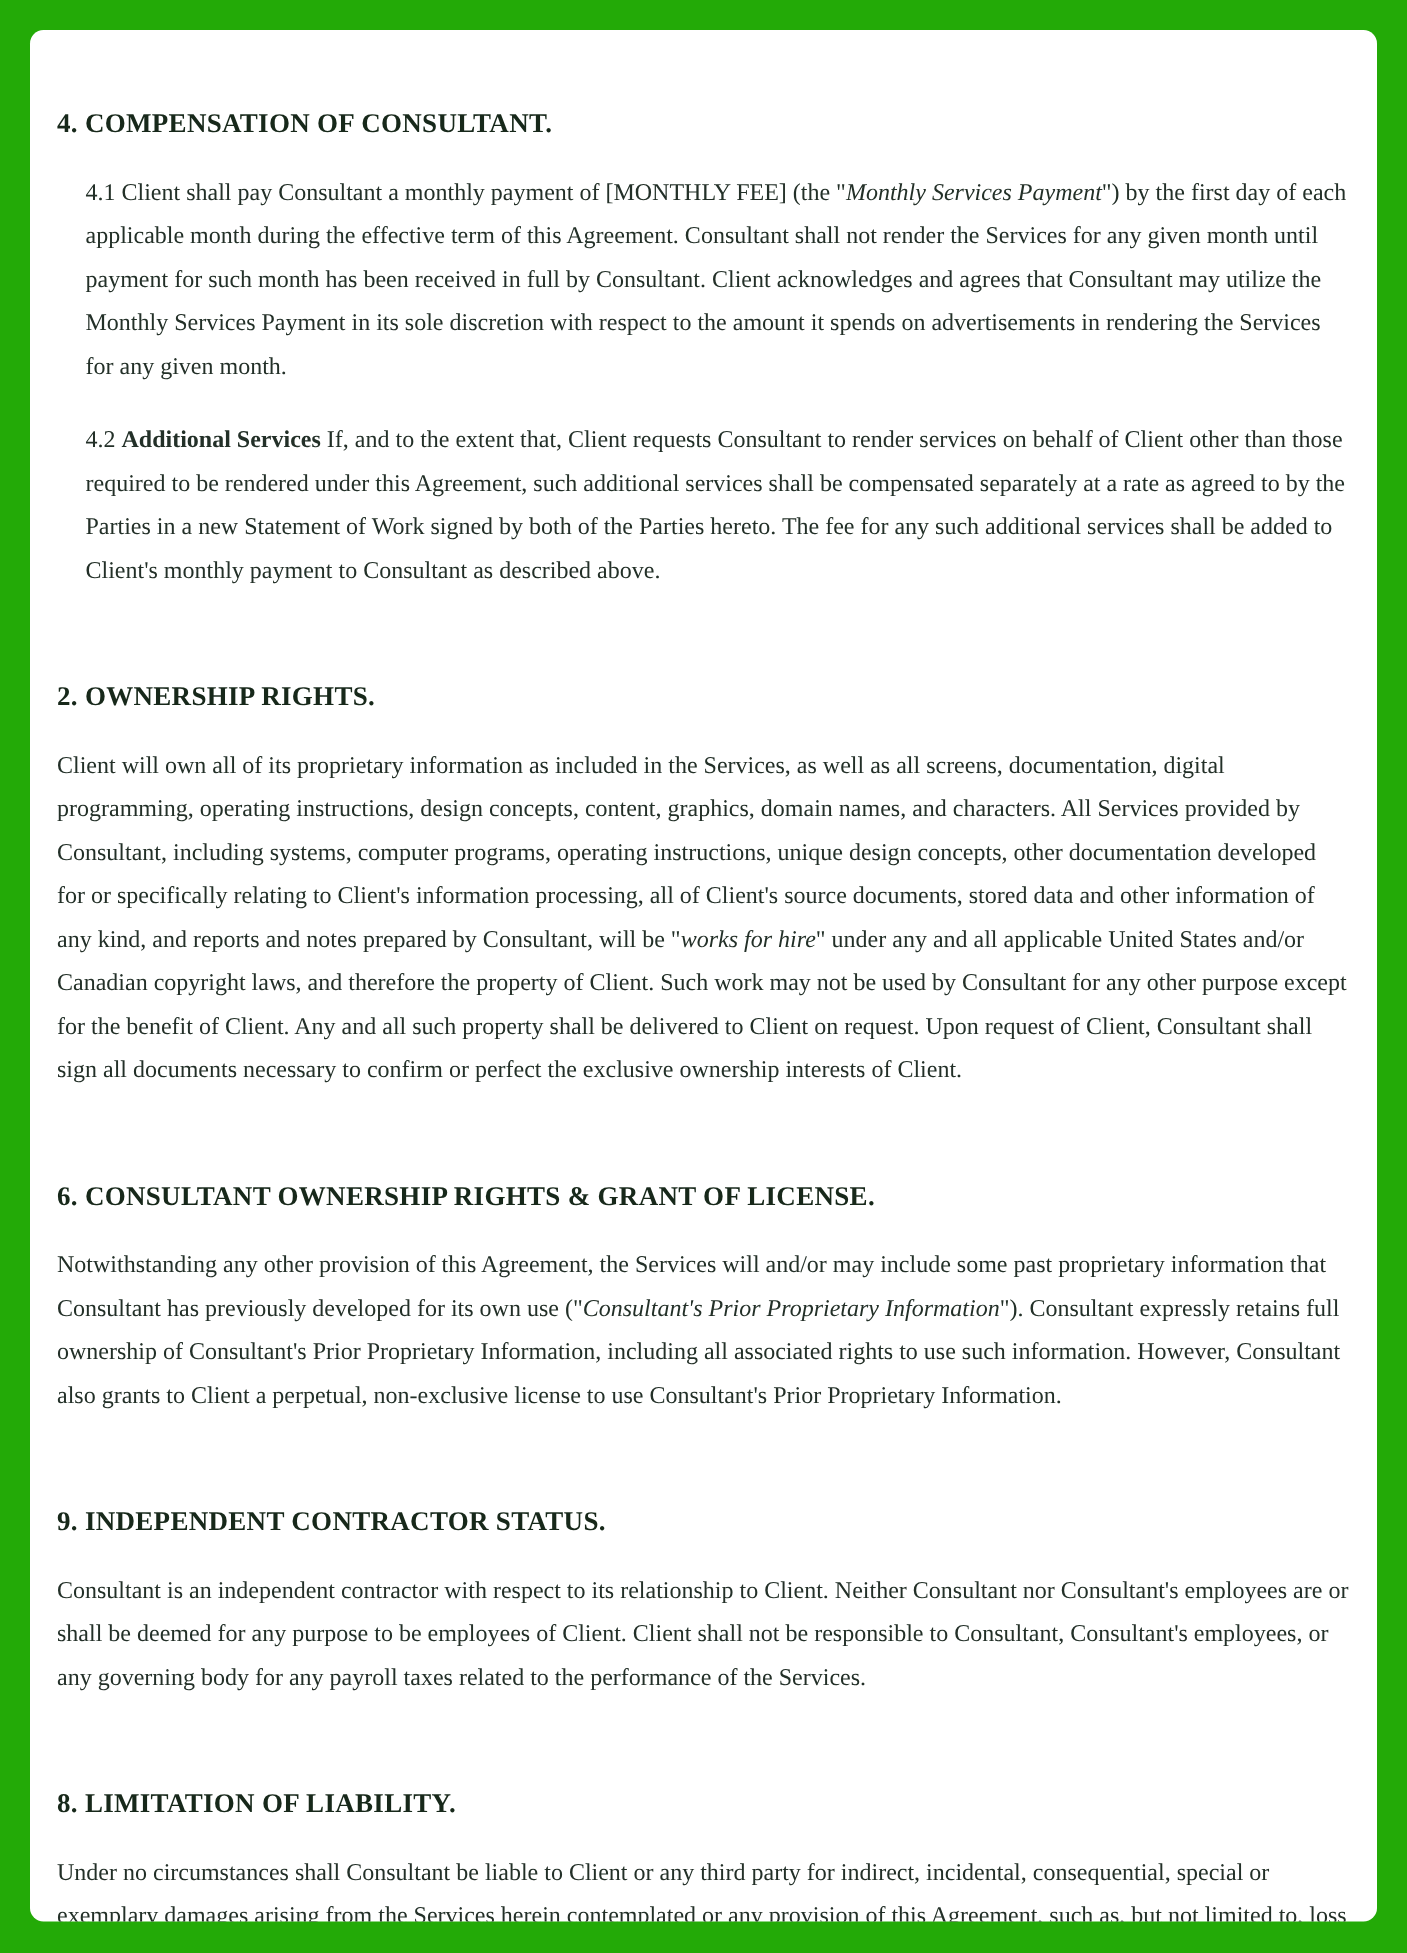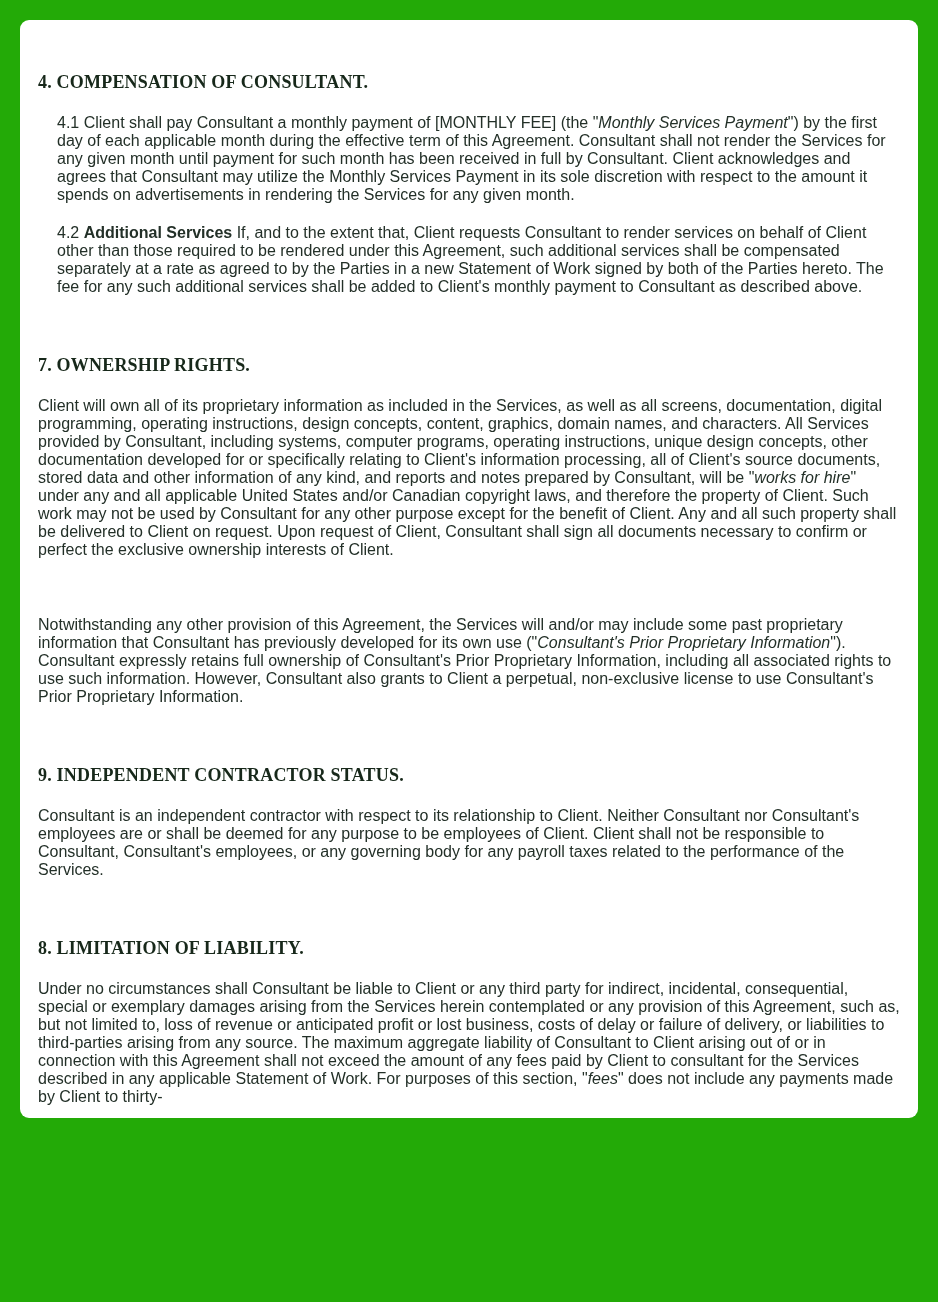--- a/index.html
+++ b/index.html
@@ -13,63 +13,64 @@
   }
   body{
     background:var(--border-color);
     position:relative;
     overflow:hidden;
     font-family:"Liberation Serif",serif;
   }
   .card{
     position:absolute;
     left:20px;top:20px;
-    width:898px;height:1098px;
+    width:898px;height:1261px;
     background:var(--card-bg);
     border-radius:9px;
     box-sizing:border-box;
     padding:28px 18px 0 18px;
     overflow:hidden;
   }
   .section{margin-top:57px;}
   .section:first-child{margin-top:22px;}
   .section h2{
     margin:0;
     font-family:"Liberation Serif",serif;
     font-weight:700;
     font-size:18px;
     line-height:24px;
     letter-spacing:.2px;
     color:var(--heading-color);
   }
   p.para{
     margin:20px 0 0 0;
-    font-family:Liberation Sans, sans-serif;
+    font-family:Liberation Serif, serif;
     font-size:16px;
-    line-height:18px;
+    line-height:29px;
     color:var(--text-color);
   }
   p.para.indent{margin-left:19px;}
   .run-i{font-style:italic;}
   .run-b{font-weight:700;text-align:right;}
 </style>
 </head>
 <body>
 
 <main class="card">
     <section class="section">
       <h2>4. COMPENSATION OF CONSULTANT.</h2>
       <p class="para indent"><span class="run-n">4.1 Client shall pay Consultant a monthly payment of [MONTHLY FEE] (the "</span><span class="run-i">Monthly Services Payment</span><span class="run-n">") by the first day of each applicable month during the effective term of this Agreement. Consultant shall not render the Services for any given month until payment for such month has been received in full by Consultant. Client acknowledges and agrees that Consultant may utilize the Monthly Services Payment in its sole discretion with respect to the amount it spends on advertisements in rendering the Services for any given month.</span></p>
       <p class="para indent"><span class="run-n">4.2 </span><span class="run-b">Additional Services</span><span class="run-n"> If, and to the extent that, Client requests Consultant to render services on behalf of Client other than those required to be rendered under this Agreement, such additional services shall be compensated separately at a rate as agreed to by the Parties in a new Statement of Work signed by both of the Parties hereto. The fee for any such additional services shall be added to Client's monthly payment to Consultant as described above.</span></p>
     </section>
     <section class="section">
-      <h2>7. OWNERSHIP RIGHTS.</h2>
+      <h2>2. OWNERSHIP RIGHTS.</h2>
       <p class="para"><span class="run-n">Client will own all of its proprietary information as included in the Services, as well as all screens, documentation, digital programming, operating instructions, design concepts, content, graphics, domain names, and characters. All Services provided by Consultant, including systems, computer programs, operating instructions, unique design concepts, other documentation developed for or specifically relating to Client's information processing, all of Client's source documents, stored data and other information of any kind, and reports and notes prepared by Consultant, will be "</span><span class="run-i">works for hire</span><span class="run-n">" under any and all applicable United States and/or Canadian copyright laws, and therefore the property of Client. Such work may not be used by Consultant for any other purpose except for the benefit of Client. Any and all such property shall be delivered to Client on request. Upon request of Client, Consultant shall sign all documents necessary to confirm or perfect the exclusive ownership interests of Client.</span></p>
     </section>
     <section class="section">
+      <h2>6. CONSULTANT OWNERSHIP RIGHTS &amp; GRANT OF LICENSE.</h2>
       <p class="para"><span class="run-n">Notwithstanding any other provision of this Agreement, the Services will and/or may include some past proprietary information that Consultant has previously developed for its own use ("</span><span class="run-i">Consultant's Prior Proprietary Information</span><span class="run-n">"). Consultant expressly retains full ownership of Consultant's Prior Proprietary Information, including all associated rights to use such information. However, Consultant also grants to Client a perpetual, non-exclusive license to use Consultant's Prior Proprietary Information.</span></p>
     </section>
     <section class="section">
       <h2>9. INDEPENDENT CONTRACTOR STATUS.</h2>
       <p class="para"><span class="run-n">Consultant is an independent contractor with respect to its relationship to Client. Neither Consultant nor Consultant's employees are or shall be deemed for any purpose to be employees of Client. Client shall not be responsible to Consultant, Consultant's employees, or any governing body for any payroll taxes related to the performance of the Services.</span></p>
     </section>
     <section class="section">
       <h2>8. LIMITATION OF LIABILITY.</h2>
       <p class="para"><span class="run-n">Under no circumstances shall Consultant be liable to Client or any third party for indirect, incidental, consequential, special or exemplary damages arising from the Services herein contemplated or any provision of this Agreement, such as, but not limited to, loss of revenue or anticipated profit or lost business, costs of delay or failure of delivery, or liabilities to third-parties arising from any source. The maximum aggregate liability of Consultant to Client arising out of or in connection with this Agreement shall not exceed the amount of any fees paid by Client to consultant for the Services described in any applicable Statement of Work. For purposes of this section, "</span><span class="run-i">fees</span><span class="run-n">" does not include any payments made by Client to thirty-</span></p>
     </section>

